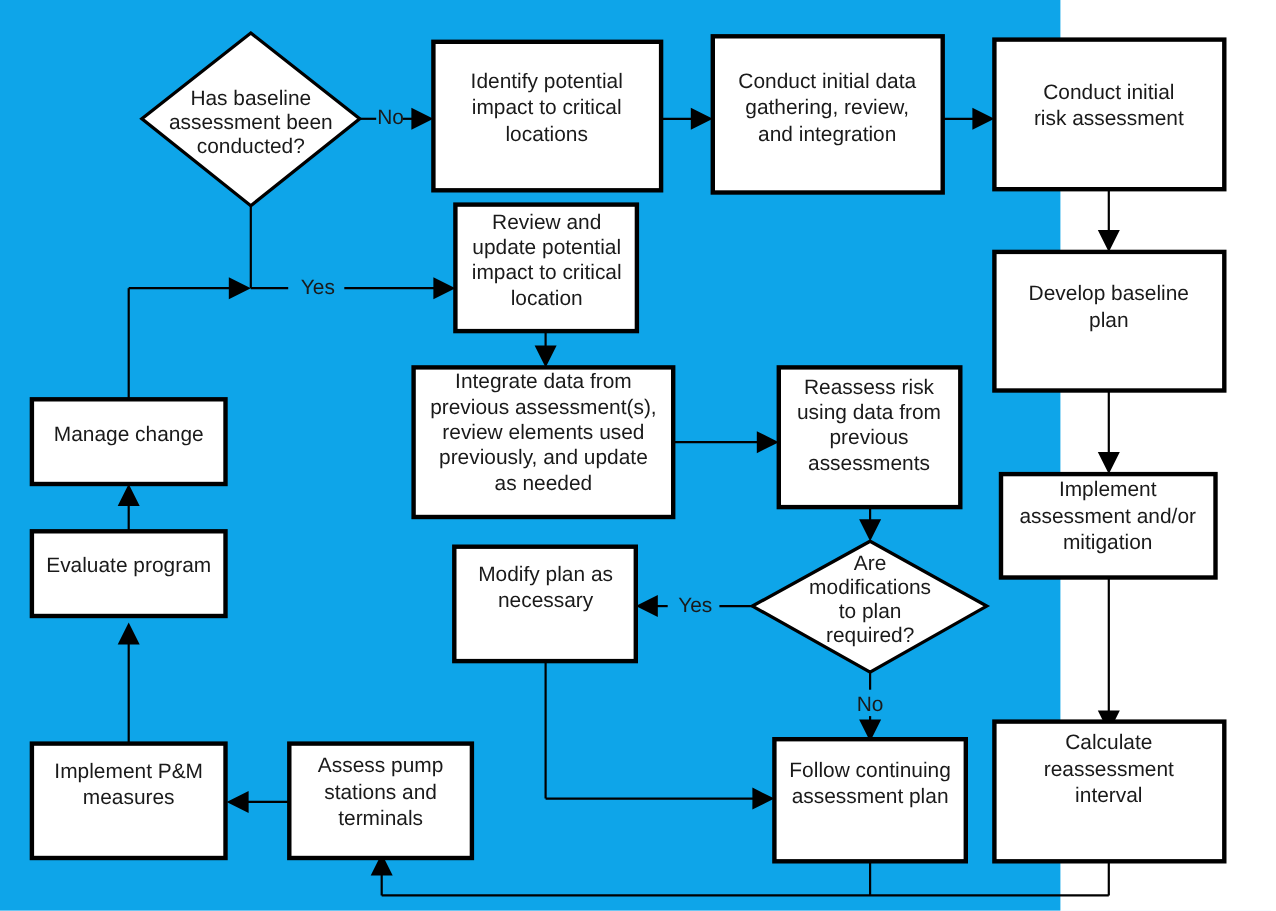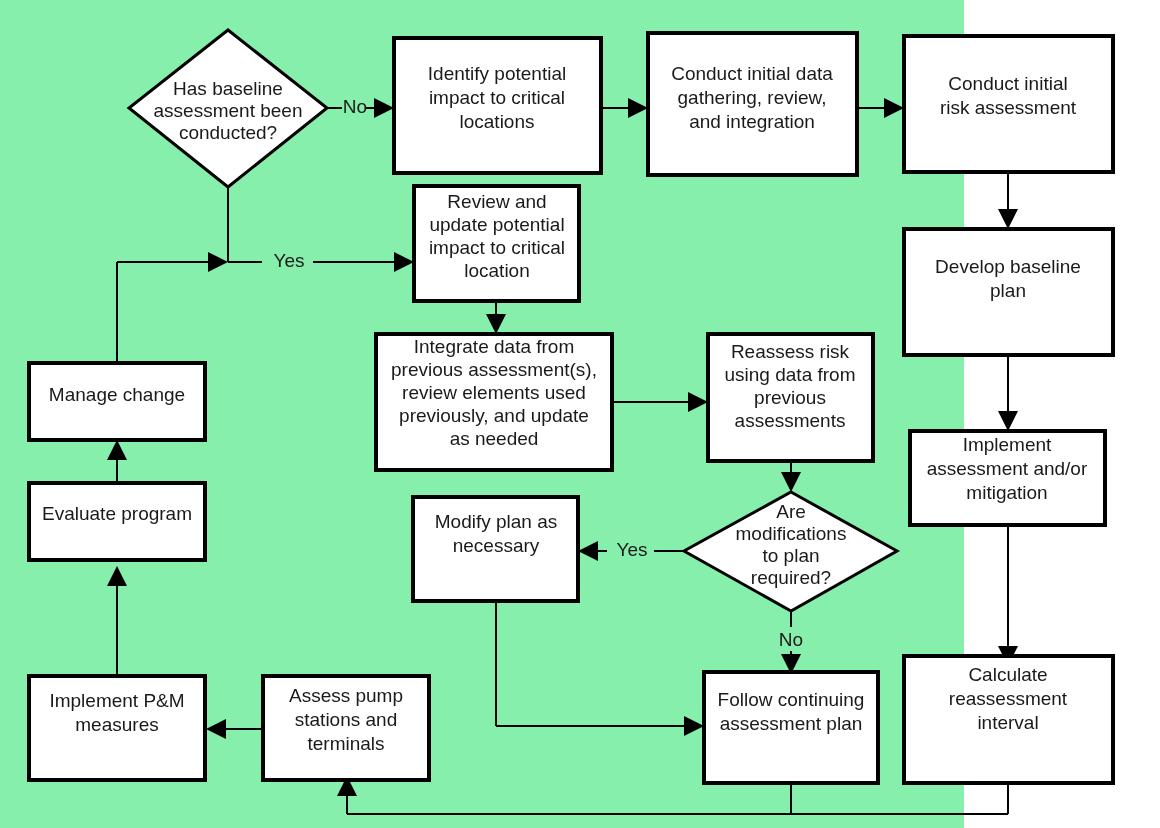--- a/index.html
+++ b/index.html
@@ -4,21 +4,21 @@
 <style>
   html, body {
     margin: 0;
     padding: 0;
     background: #ffffff;
   }
   #flow-root {
     position: relative;
     width: 964px;
     height: 828px;
-    background: #86efac;
+    background: #0ea5e9;
     font-family: "Liberation Sans", sans-serif;
   }
   svg#flow-svg {
     position: absolute;
     top: 0;
     left: 0;
     width: 1160px;
     height: 828px;
     display: block;
   }

